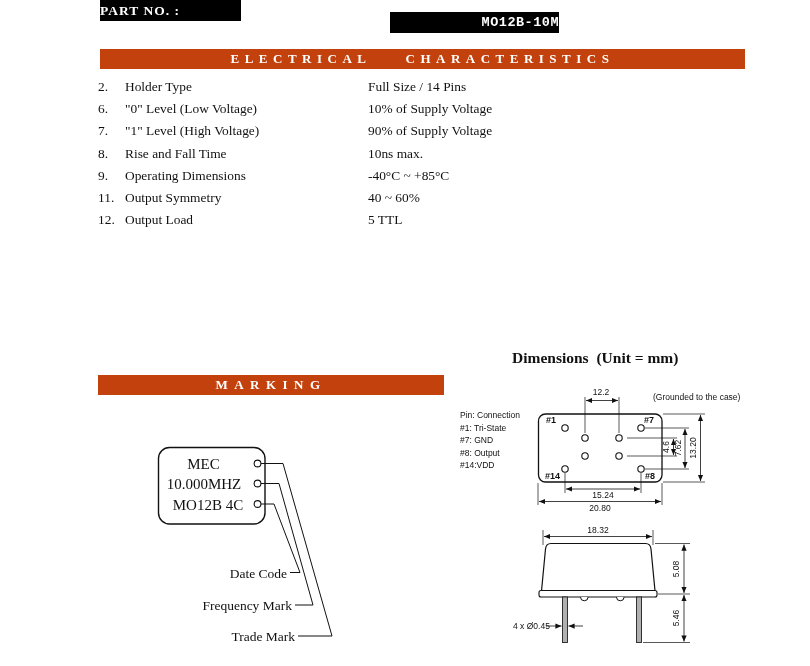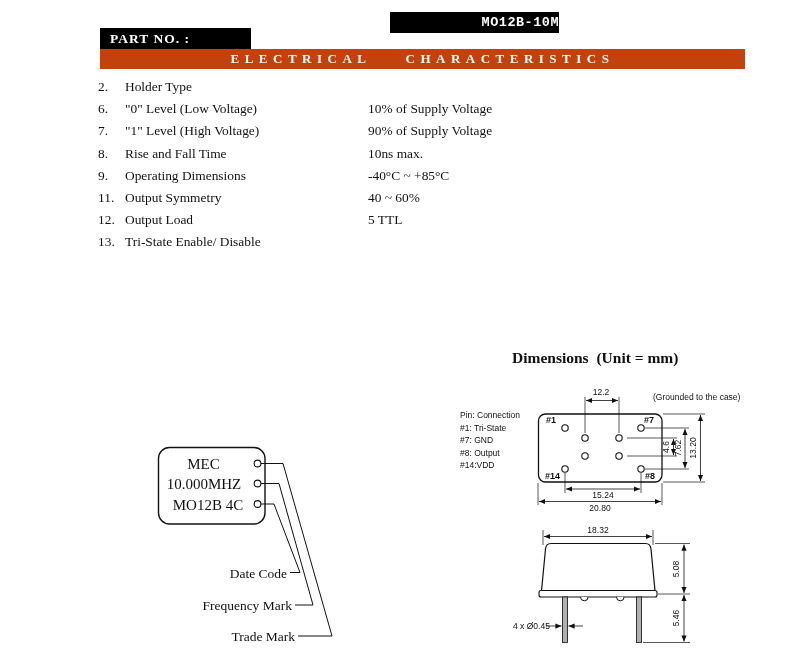--- a/index.html
+++ b/index.html
@@ -2,21 +2,21 @@
 <html><head>
 <meta charset="utf-8">
 <style>
   html,body{margin:0;padding:0;background:#fff;}
   #page{position:relative;width:810px;height:666px;background:#fff;overflow:hidden;
         font-family:"Liberation Serif",serif;color:#111;}
   .abs{position:absolute;}
   .blackbox{background:#000;color:#fff;font-weight:bold;font-size:13.5px;line-height:21px;height:21px;}
   .graybar{background:#c2410c;color:#fff;font-weight:bold;font-size:13px;text-align:center;
            line-height:20px;height:20px;}
-  #part-label{left:100px;top:28px;width:141px;padding-left:10px;letter-spacing:1px;}
+  #part-label{left:100px;top:0;width:141px;letter-spacing:1px;}
   #part-value{left:390px;top:12px;width:169px;text-align:right;letter-spacing:0.5px;font-family:Liberation Mono, monospace;}
   #elec-bar{left:100px;top:49px;width:645px;letter-spacing:5.5px;word-spacing:26px;}
   #marking-bar{left:98px;top:375px;width:346px;letter-spacing:6.5px;}
   #spec-list{left:98px;top:76px;width:580px;font-size:13.4px;}
   .spec-row{position:relative;height:22.2px;line-height:22.2px;}
   .spec-num{display:inline-block;width:27px;}
   .spec-val{position:absolute;left:270px;top:0;}
   #dims-title{left:512px;top:349px;font-size:15.5px;font-weight:bold;white-space:pre;}
   svg{position:absolute;overflow:visible;}
   svg text{fill:#111;}
@@ -31,30 +31,30 @@
 </style>
 </head>
 <body>
 
 <div id="page">
 
   <div class="abs blackbox" id="part-label">PART  NO. :</div>
   <div class="abs blackbox" id="part-value">MO12B-10M</div>
 
   <div class="abs graybar" id="elec-bar">ELECTRICAL CHARACTERISTICS</div>
+  <div class="abs graybar" id="marking-bar">MARKING</div>
 
   <div class="abs" id="spec-list">
-    <div class="spec-row"><span class="spec-num">2.</span><span class="spec-label">Holder Type</span></div>
+    <div class="spec-row"><span class="spec-num">2.</span><span class="spec-label">Holder Type</span><span class="spec-val">Full Size / 14 Pins</span></div>
     <div class="spec-row"><span class="spec-num">6.</span><span class="spec-label">"0" Level (Low Voltage)</span><span class="spec-val">10% of Supply Voltage</span></div>
     <div class="spec-row"><span class="spec-num">7.</span><span class="spec-label">"1" Level (High Voltage)</span><span class="spec-val">90% of Supply Voltage</span></div>
     <div class="spec-row"><span class="spec-num">8.</span><span class="spec-label">Rise and Fall Time</span><span class="spec-val">10ns max.</span></div>
     <div class="spec-row"><span class="spec-num">9.</span><span class="spec-label">Operating Dimensions</span><span class="spec-val">-40°C ~ +85°C</span></div>
     <div class="spec-row"><span class="spec-num">11.</span><span class="spec-label">Output Symmetry</span><span class="spec-val">40 ~ 60%</span></div>
     <div class="spec-row"><span class="spec-num">12.</span><span class="spec-label">Output Load</span><span class="spec-val">5 TTL</span></div>
-    <div class="spec-row"><span class="spec-num">13.</span><span class="spec-label">Tri-State Enable/ Disable</span><span class="spec-val"></span></div>
   </div>
 
   <div class="abs" id="dims-title">Dimensions  (Unit = mm)</div>
 
   <svg id="top-view" style="left:440px;top:385px;" width="370" height="130" viewBox="440 385 370 130">
     <defs>
       <marker id="arrT" viewBox="0 0 8 8" refX="7" refY="4" markerWidth="7" markerHeight="7" orient="auto-start-reverse" markerUnits="userSpaceOnUse">
         <path d="M0,1 L7,4 L0,7 z" fill="#111"></path>
       </marker>
     </defs>

